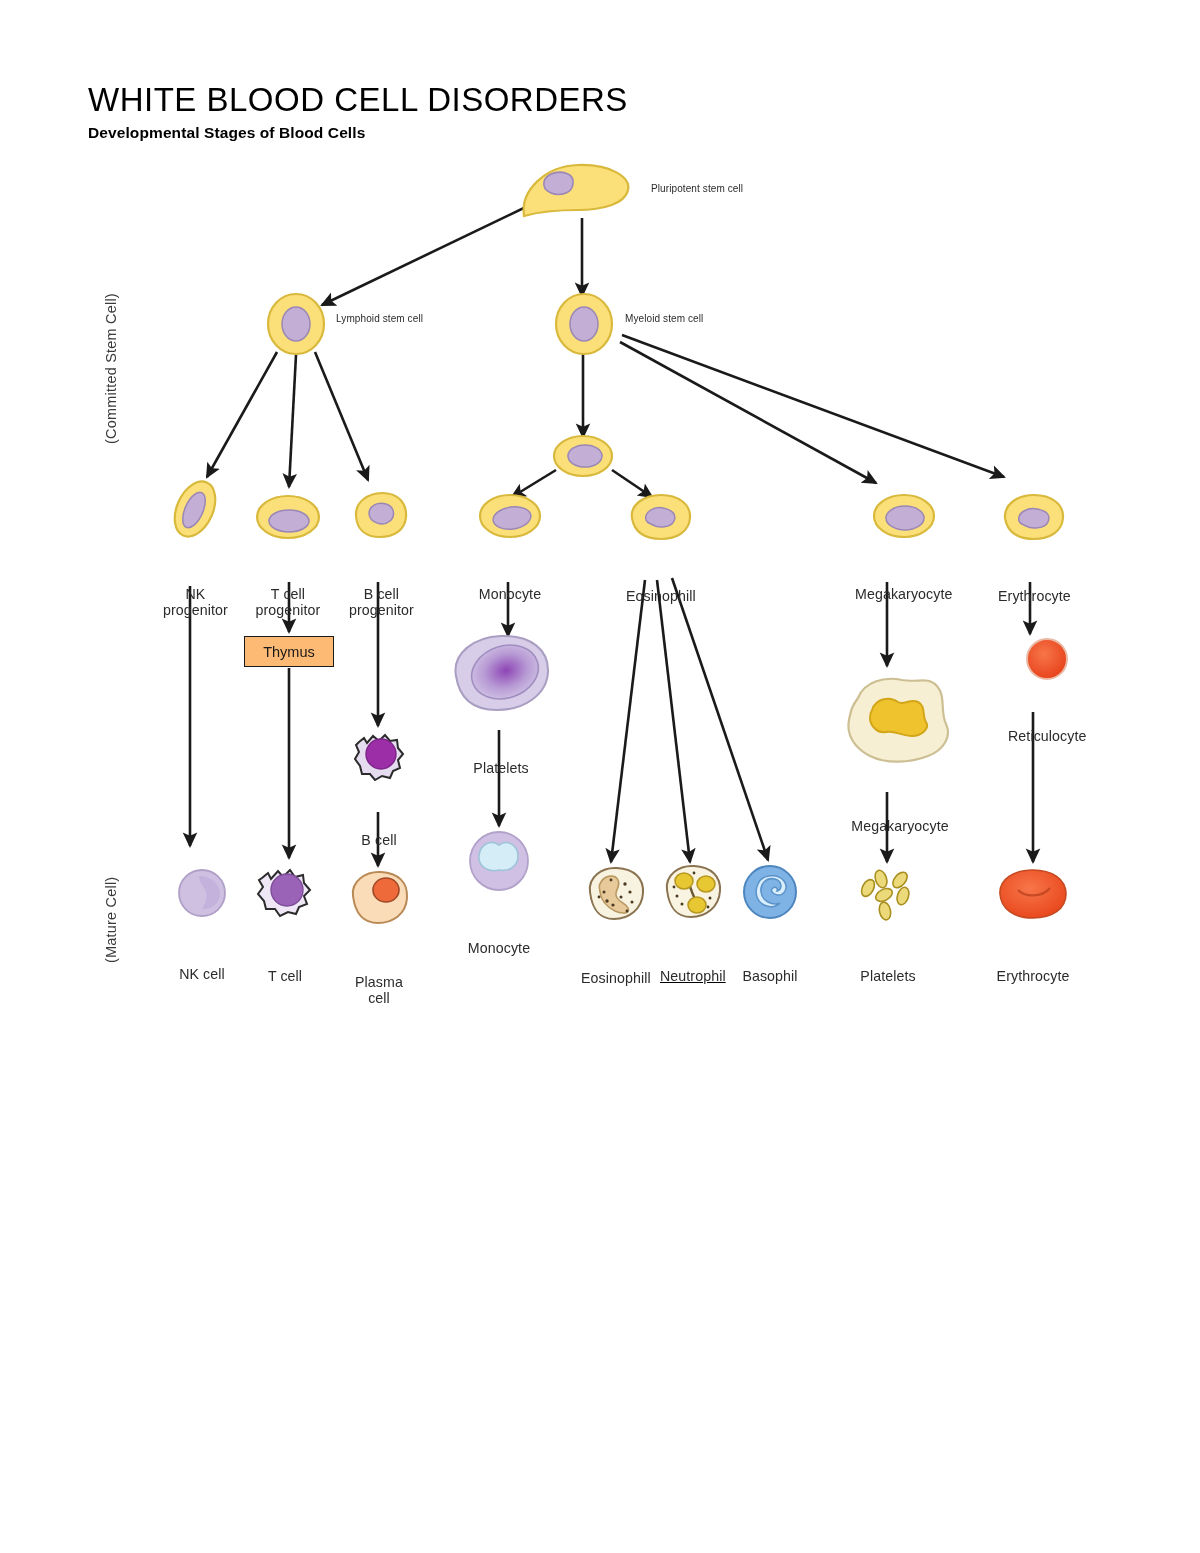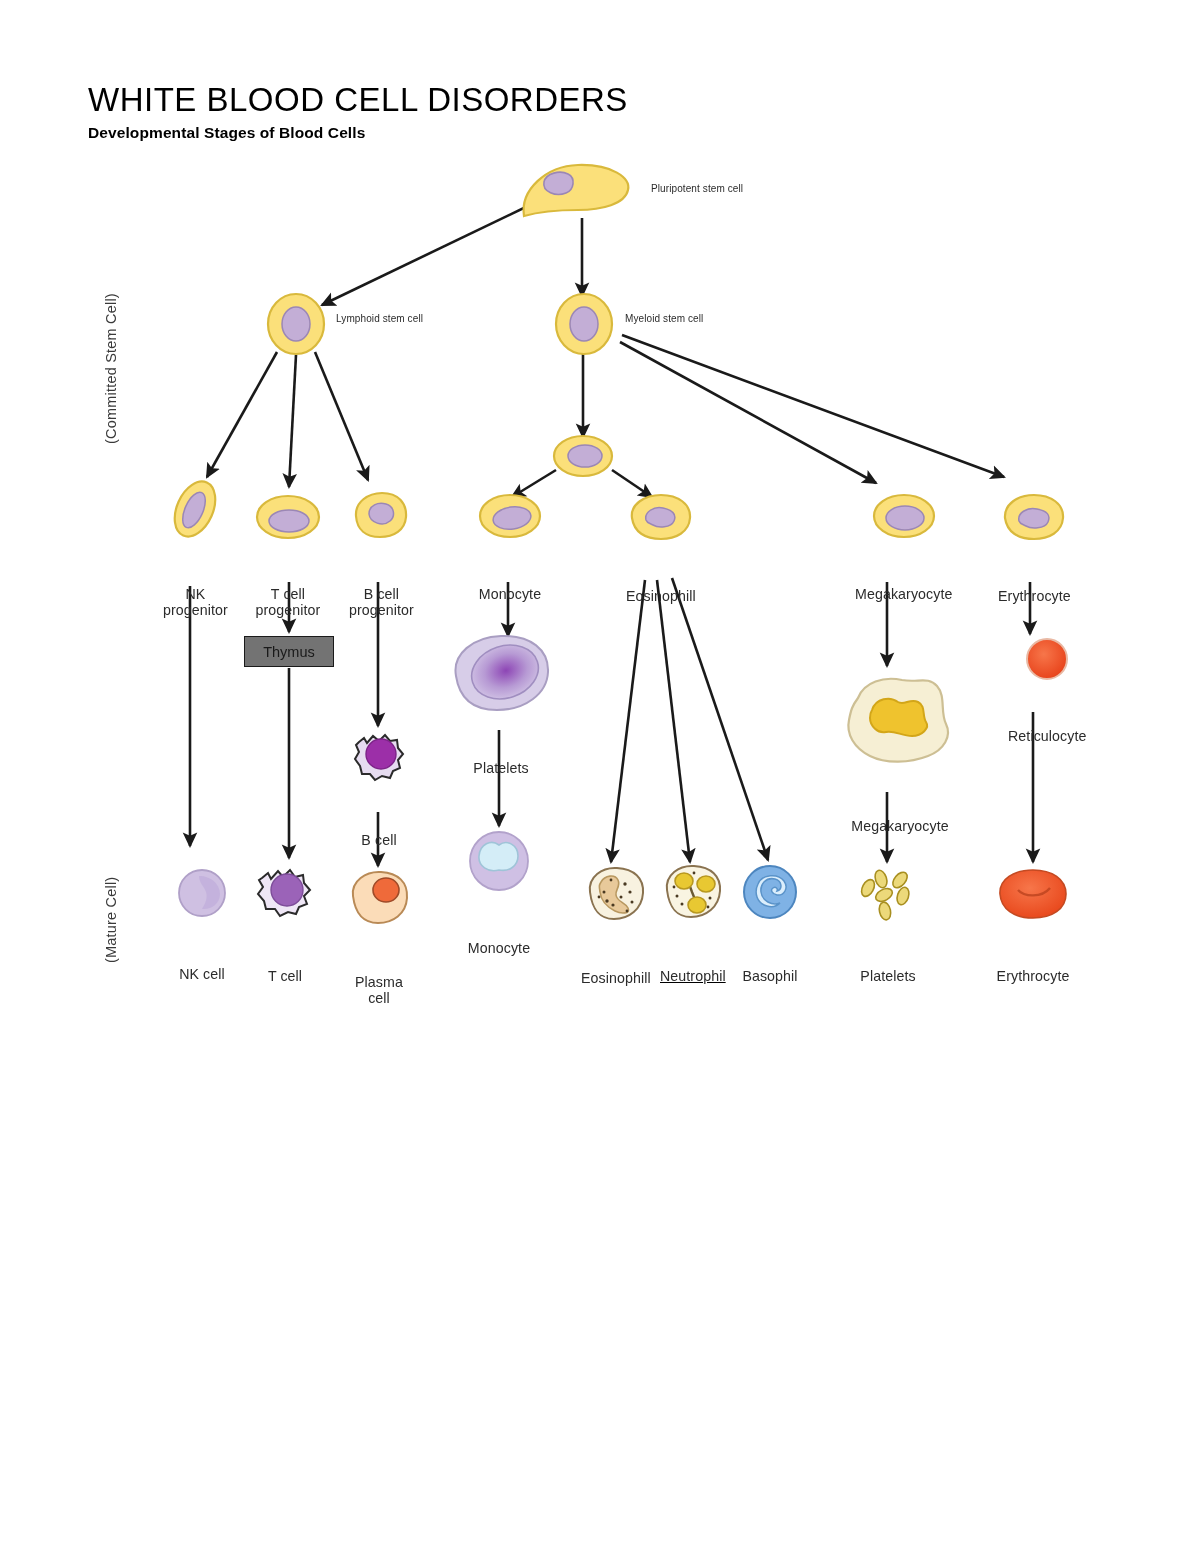--- a/index.html
+++ b/index.html
@@ -91,21 +91,21 @@
     white-space: nowrap;
     letter-spacing: 0.1px;
   }
 
   
   #thymus-box {
     position: absolute;
     left: 244px; top: 636px;
     width: 90px; height: 31px;
     border: 1.6px solid #1a1a1a;
-    background: #737373;
+    background: #fdba74;
     display: flex;
     align-items: center;
     justify-content: center;
     font-size: 14.5px;
     color: #1a1a1a;
     z-index: 5;
   }
 </style>
 </head>
 <body>

